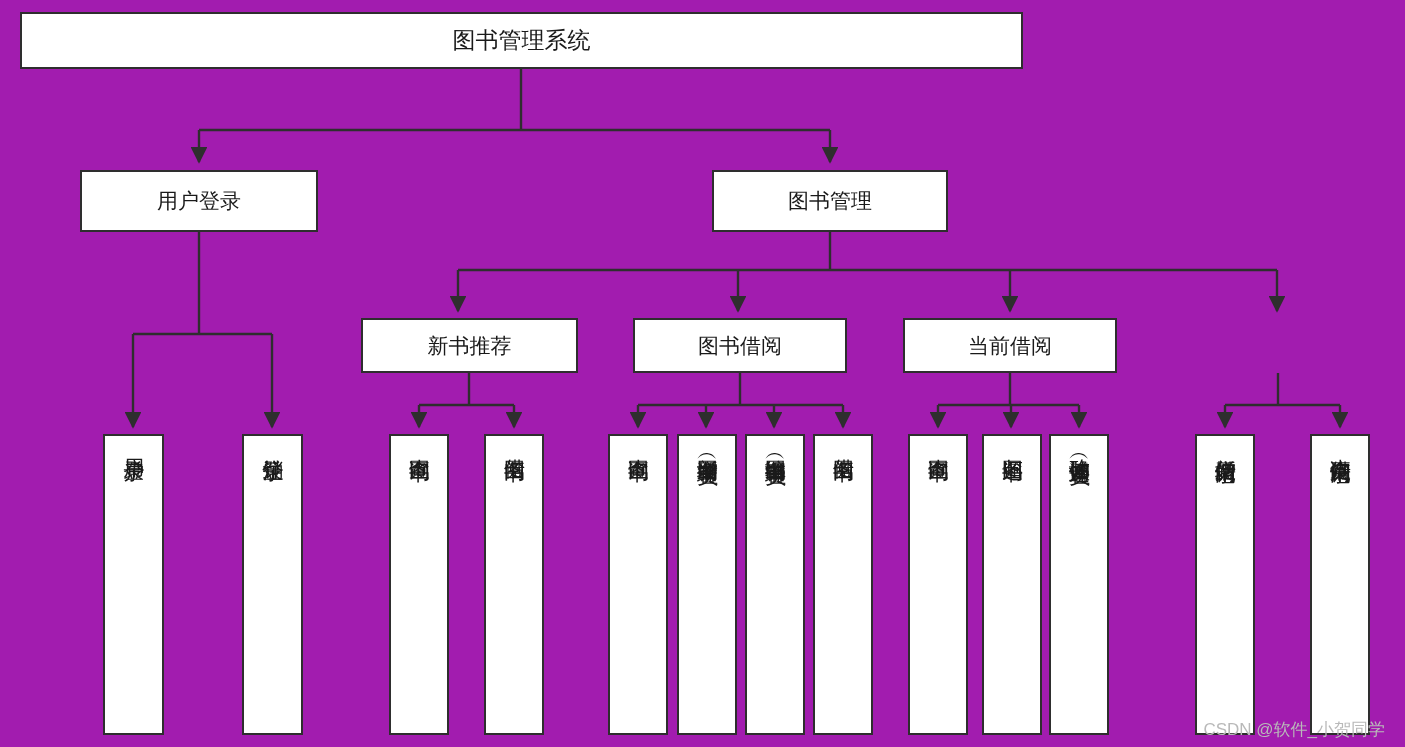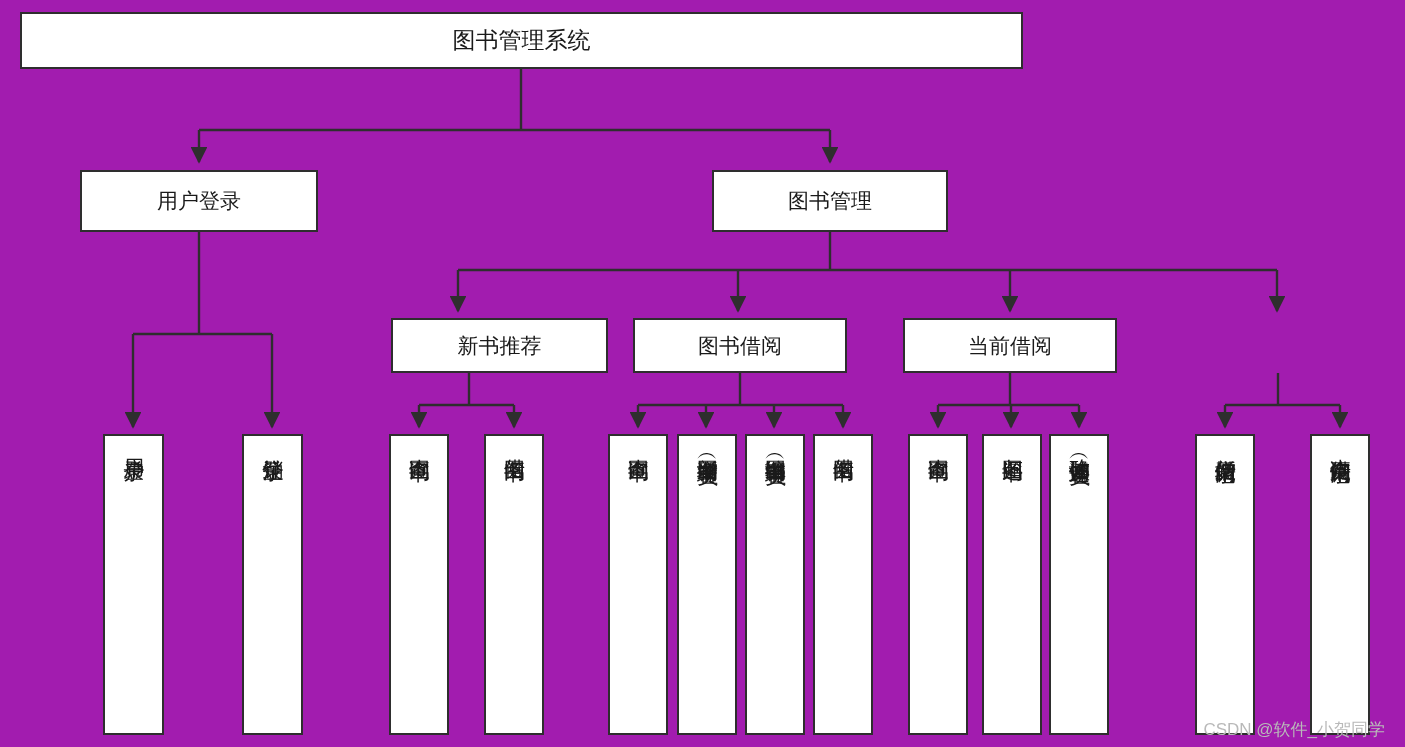--- a/index.html
+++ b/index.html
@@ -105,21 +105,21 @@
     <span>图书管理系统</span>
   </div>
 
   <div class="node level1" style="left:80px;top:170px;width:238px;height:62px;">
     <span>用户登录</span>
   </div>
   <div class="node level1" style="left:712px;top:170px;width:236px;height:62px;">
     <span>图书管理</span>
   </div>
 
-  <div class="node level2" style="left:361px;top:318px;width:217px;height:55px;margin-left:30px;">
+  <div class="node level2" style="left:361px;top:318px;width:217px;height:55px;">
     <span>新书推荐</span>
   </div>
   <div class="node level2" style="left:633px;top:318px;width:214px;height:55px;">
     <span>图书借阅</span>
   </div>
   <div class="node level2" style="left:903px;top:318px;width:214px;height:55px;">
     <span>当前借阅</span>
   </div>
 
   <div class="node leaf" style="left:103px;top:434px;width:61px;height:301px;">

